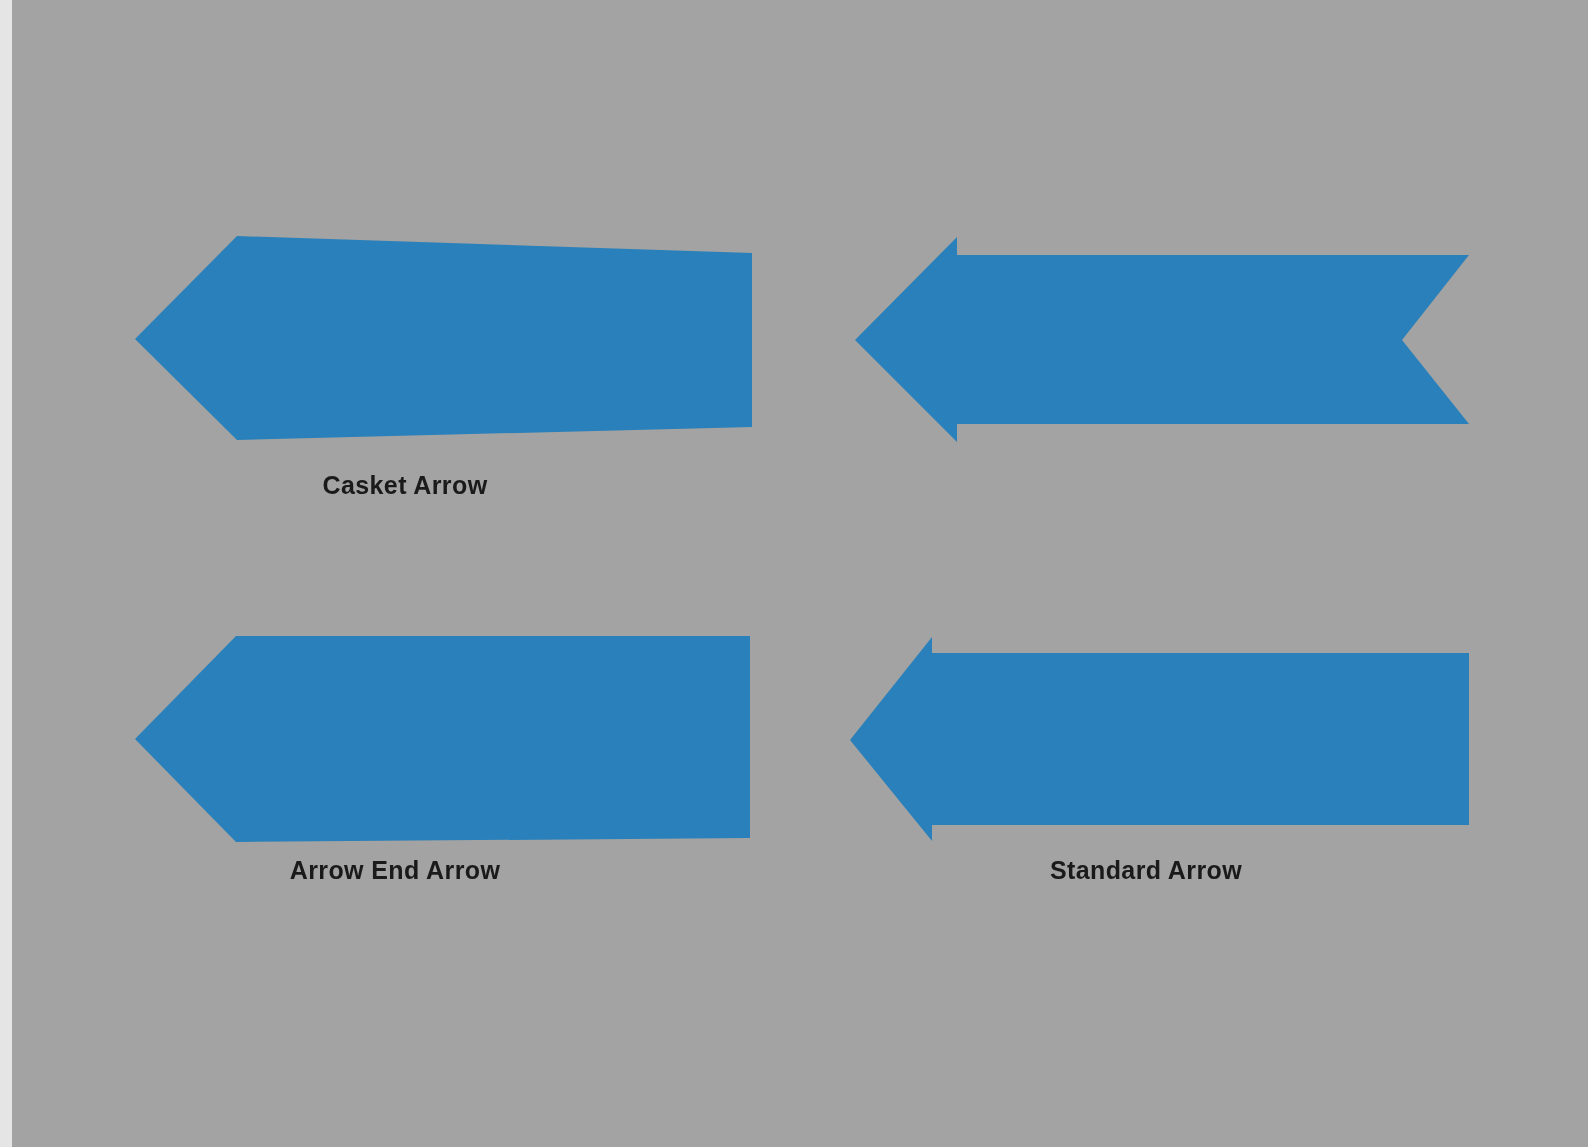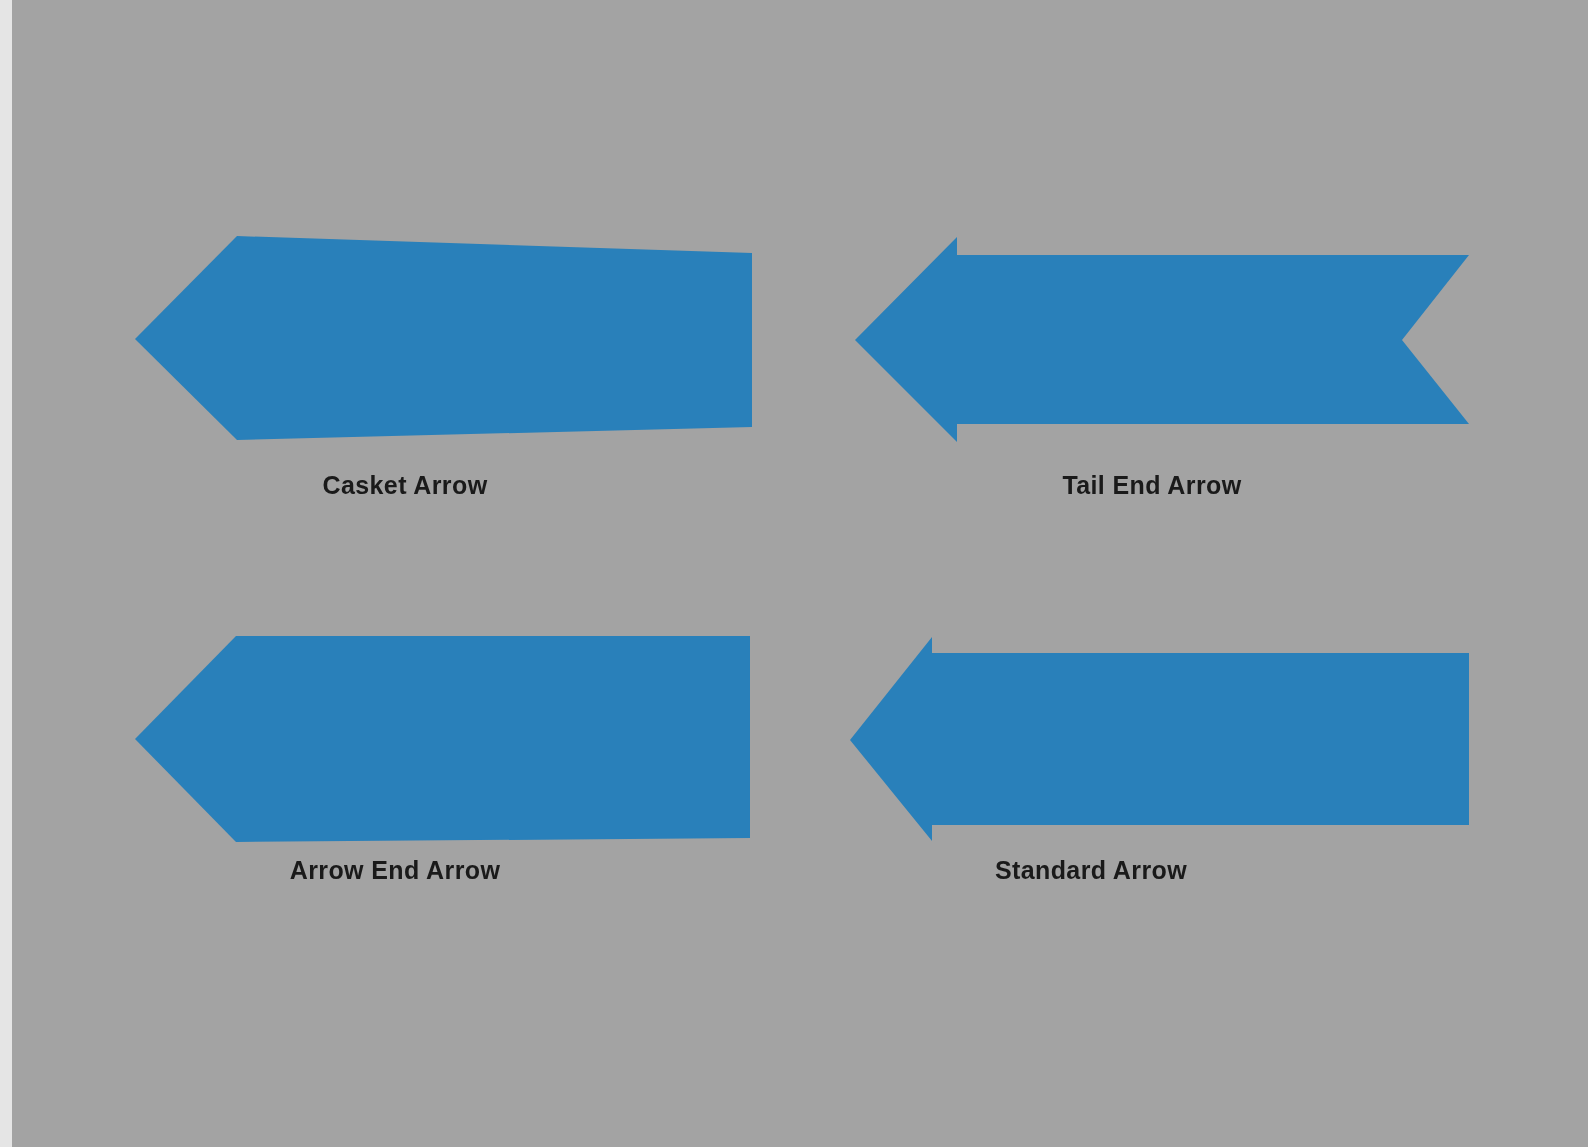--- a/index.html
+++ b/index.html
@@ -40,40 +40,39 @@
   }
   
   #fig-casket        { left: 100px;  top: 225px; }
   #fig-tail-end      { left: 820px;  top: 225px; }
   #fig-full-end      { left: 100px;  top: 625px; }
   #fig-standard      { left: 820px;  top: 625px; }
 
   #cap-casket        { left: 213px;  top: 473px;  width: 360px; }
   #cap-tail-end      { left: 960px;  top: 473px;  width: 360px; }
   #cap-full-end      { left: 203px;  top: 858px;  width: 360px; }
-  #cap-standard      { left: 899px;  top: 858px;  width: 360px; text-align: center; }
+  #cap-standard      { left: 954px;  top: 858px;  width: 360px; text-align: center; }
 </style>
 </head>
 <body style="background: rgb(229, 229, 229);">
 
 <div id="canvas" style="background: #a3a3a3; margin-left: 12px;">
 
   <div class="arrow-figure" id="fig-casket">
     <svg width="700" height="250" viewBox="100 225 700 250">
       <polygon points="123,339 225,236 740,253 740,427 225,440" fill="#2980ba"></polygon>
     </svg>
   </div>
   <div class="arrow-caption" id="cap-casket" style="color: rgb(26, 26, 26);">Casket Arrow</div>
 
   <div class="arrow-figure" id="fig-tail-end">
     <svg width="700" height="250" viewBox="820 225 700 250">
       <polygon points="843,340 945,237 945,255 1457,255 1390,340 1457,424 945,424 945,442" fill="#2980ba"></polygon>
     </svg>
   </div>
-  <div class="arrow-caption" id="cap-tail-end" style="color: rgb(26, 26, 26);">Tail End Arrow</div>
 
   <div class="arrow-figure" id="fig-full-end">
     <svg width="700" height="250" viewBox="100 625 700 250">
       <polygon points="123,739 224,636 738,636 738,838 224,842" fill="#2980ba"></polygon>
     </svg>
   </div>
   <div class="arrow-caption" id="cap-full-end" style="color: rgb(26, 26, 26);">Arrow End Arrow</div>
 
   <div class="arrow-figure" id="fig-standard">
     <svg width="700" height="250" viewBox="820 625 700 250">

